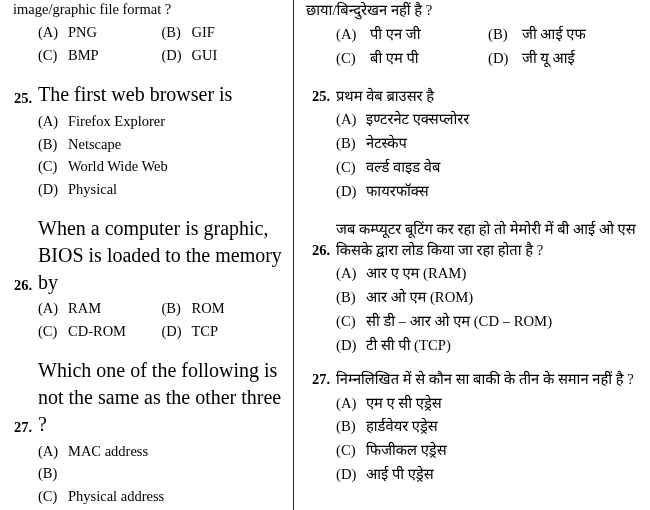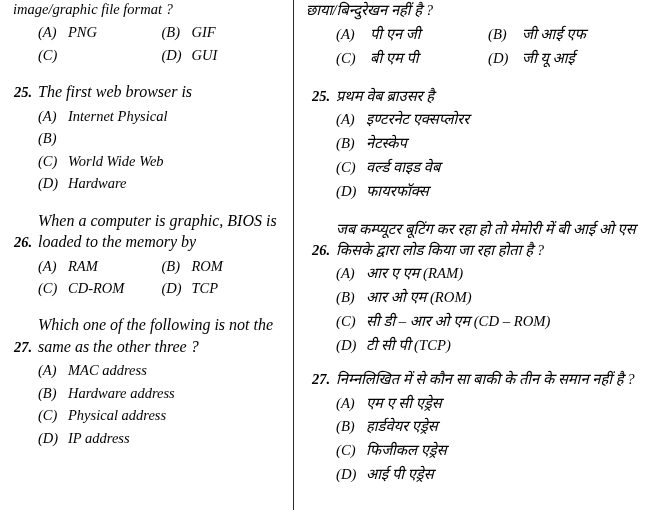--- a/index.html
+++ b/index.html
@@ -13,21 +13,20 @@
     font-family: "Liberation Serif", serif;
     color: #000000;
     overflow: hidden;
     position: relative;
   }
   .page {
     position: relative;
     width: 650px;
     height: 510px;
     box-sizing: border-box;
-    font-style: italic;
   }
   .divider {
     position: absolute;
     top: 0;
     bottom: 0;
     left: 293px;
     width: 1px;
     background: #2b2b2b;
   }
   .col {
@@ -58,21 +57,21 @@
     width: 24px;
     flex: 0 0 24px;
     text-align: right;
     padding-right: 6px;
     font-size: 14.5px;
     font-weight: bold;
     line-height: 1.34;
   }
   .qtext {
     flex: 1 1 auto;
-    font-size: 16px;
+    font-size: 20px;
     line-height: 1.34;
   }
   .qtext.hi {
     font-size: 14.7px;
     line-height: 1.42;
   }
   
   .qcont {
     font-size: 14.5px;
     line-height: 1.34;
@@ -143,50 +142,52 @@
         <div class="opt">
           <span class="lbl">(A)</span>
           <span class="otext">PNG</span>
         </div>
         <div class="opt">
           <span class="lbl">(B)</span>
           <span class="otext">GIF</span>
         </div>
         <div class="opt">
           <span class="lbl">(C)</span>
+          <span class="otext">BMP</span>
         </div>
         <div class="opt">
           <span class="lbl">(D)</span>
           <span class="otext">GUI</span>
         </div>
       </div>
     </div>
 
     <div class="spacer-md"></div>
 
     <div class="qblock">
       <div class="qhead">
         <div class="qnum">25.</div>
         <div class="qtext">The first web browser is</div>
       </div>
       <div class="opts">
         <div class="opt">
           <span class="lbl">(A)</span>
-          <span class="otext">Internet Physical</span>
-        </div>
-        <div class="opt">
-          <span class="lbl">(B)</span>
+          <span class="otext">Firefox Explorer</span>
+        </div>
+        <div class="opt">
+          <span class="lbl">(B)</span>
+          <span class="otext">Netscape</span>
         </div>
         <div class="opt">
           <span class="lbl">(C)</span>
           <span class="otext">World Wide Web</span>
         </div>
         <div class="opt">
           <span class="lbl">(D)</span>
-          <span class="otext">Hardware</span>
+          <span class="otext">Physical</span>
         </div>
       </div>
     </div>
 
     <div class="spacer-md"></div>
 
     <div class="qblock">
       <div class="qhead">
         <div class="qnum">26.</div>
         <div class="qtext">When a computer is graphic, BIOS is loaded to the memory by</div>
@@ -218,21 +219,20 @@
         <div class="qnum">27.</div>
         <div class="qtext">Which one of the following is not the same as the other three ?</div>
       </div>
       <div class="opts">
         <div class="opt">
           <span class="lbl">(A)</span>
           <span class="otext">MAC address</span>
         </div>
         <div class="opt">
           <span class="lbl">(B)</span>
-          <span class="otext">Hardware address</span>
         </div>
         <div class="opt">
           <span class="lbl">(C)</span>
           <span class="otext">Physical address</span>
         </div>
         <div class="opt">
           <span class="lbl">(D)</span>
           <span class="otext">IP address</span>
         </div>
       </div>

